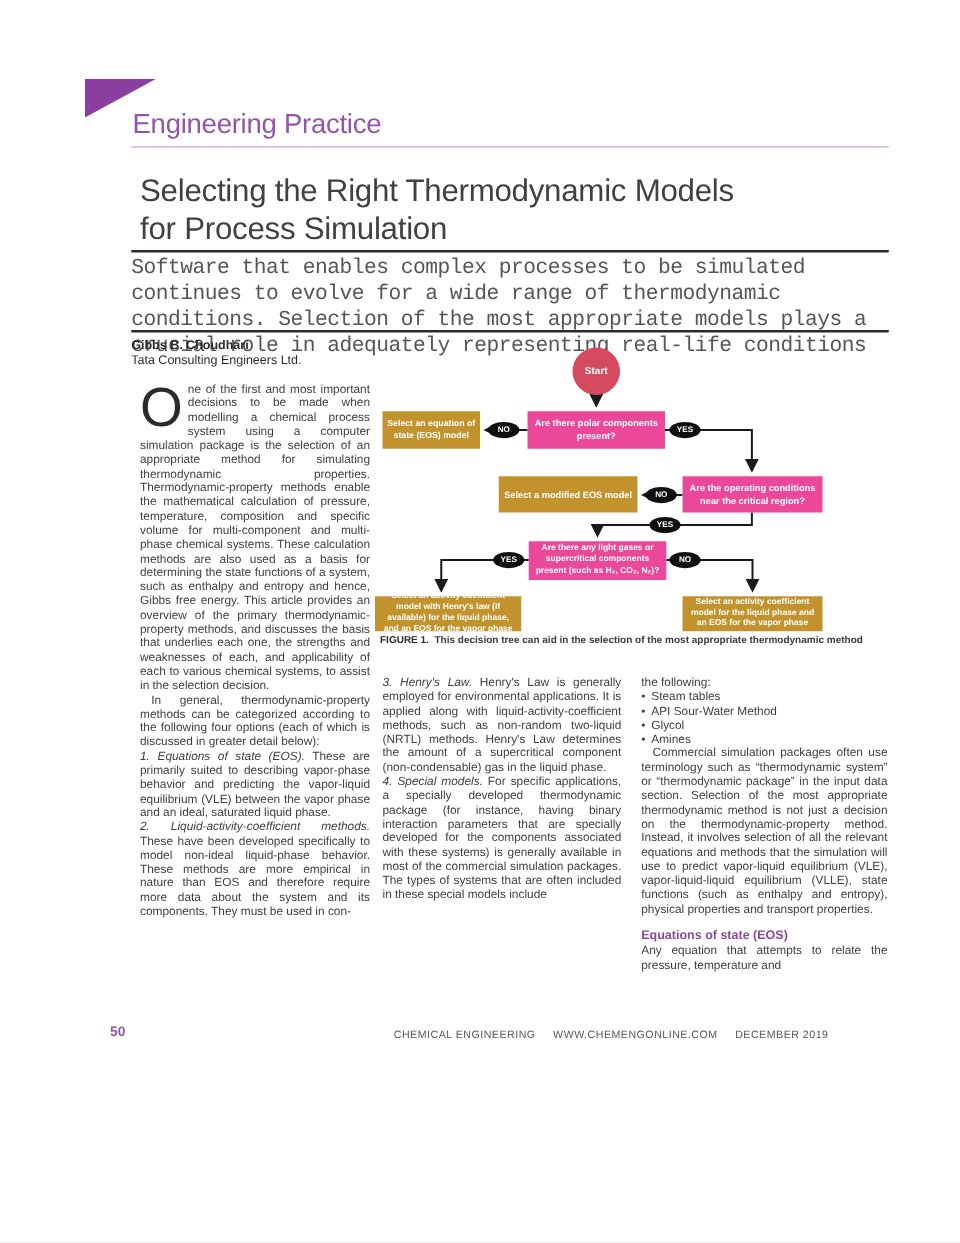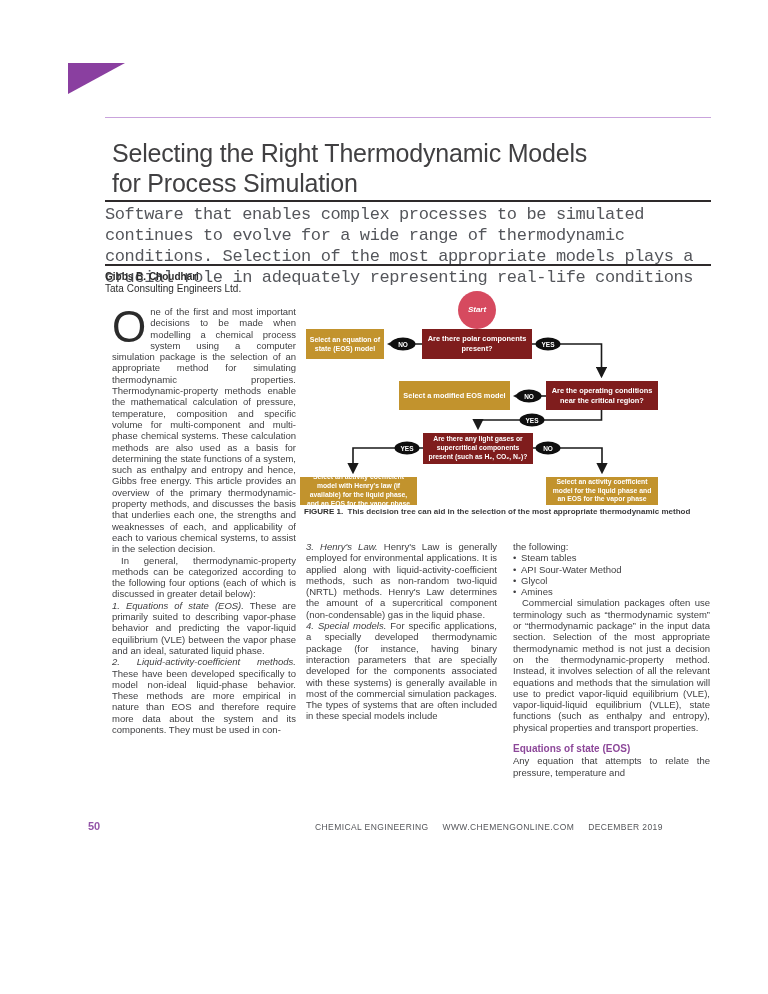--- a/index.html
+++ b/index.html
@@ -34,21 +34,21 @@
   .bullets{margin:0; }
   .bullet-row{display:flex; text-align:left;}
   .blt{width:8px; flex:0 0 8px;}
   .subhead{font-weight:bold; color:#8c4799; font-size:10px; margin-top:10px; margin-bottom:1px; text-align:left;}
   
   .figure{position:absolute; left:300px; top:276px; width:412px; height:258px;}
   .fig-arrows{position:absolute; left:0; top:0;}
   .node{position:absolute; display:flex; align-items:center; justify-content:center;
         text-align:center; color:#fff; font-weight:bold; font-size:7.4px; line-height:1.3;
         padding:0 3px; box-sizing:border-box;}
-  .node.blue{background:#7f1d1d;}
+  .node.blue{background:#ec4899;}
   .node.gold{background:#c2932d;}
   .node.circle{border-radius:50%; background:#d64a5f; font-size:8px;}
   .lbl{position:absolute; width:25px; height:13px; border-radius:50%;
        background:#0f0f0f; color:#fff; font-size:6.5px; font-weight:bold;
        display:flex; align-items:center; justify-content:center;
        transform:translate(-50%,-50%);}
   .caption{position:absolute; left:4px; top:231px; width:408px; font-size:8px;
            line-height:10px; color:#2b2b2b; white-space:nowrap;}
   .caption b{font-weight:bold;}
   .caption .cap-text{font-weight:bold; color:#3a3a3c;}
@@ -56,20 +56,21 @@
   .pagenum{position:absolute; left:88px; top:820px; font-size:11px; font-weight:bold; color:#9455a8;}
   .footline{position:absolute; left:315px; top:822px; display:flex; gap:14px;
             font-size:8.5px; color:#55565a; letter-spacing:0.4px;}
 </style>
 </head>
 <body>
 
 <div class="page">
 
   <div class="tri"></div>
+  <div class="kicker">Engineering Practice</div>
   <div class="kicker-rule"></div>
 
   <h1 class="title"><span>Selecting the Right Thermodynamic Models</span><br><span>for Process Simulation</span></h1>
 
   <div class="rule rule-top"></div>
   <p class="dek">Software that enables complex processes to be simulated continues to evolve for a wide range of thermodynamic conditions. Selection of the most appropriate models plays a crucial role in adequately representing real-life conditions</p>
   <div class="rule rule-bot"></div>
 
   <div class="author">
     <div class="author-name">Gibbs B. Choudhari</div>
@@ -92,21 +93,21 @@
       </defs>
       <polyline points="177,39 177,48" fill="none" stroke="#1a1a1a" stroke-width="1.6" marker-end="url(#ah)"></polyline>
       <polyline points="122,68 89,68" fill="none" stroke="#1a1a1a" stroke-width="1.6" marker-end="url(#ah)"></polyline>
       <polyline points="232,68 301.5,68 301.5,100" fill="none" stroke="#1a1a1a" stroke-width="1.6" marker-end="url(#ah)"></polyline>
       <polyline points="246,120 215,120" fill="none" stroke="#1a1a1a" stroke-width="1.6" marker-end="url(#ah)"></polyline>
       <polyline points="301.5,134 301.5,144 178,144 178,152" fill="none" stroke="#1a1a1a" stroke-width="1.6" marker-end="url(#ah)"></polyline>
       <polyline points="123,172 53,172 53,196" fill="none" stroke="#1a1a1a" stroke-width="1.6" marker-end="url(#ah)"></polyline>
       <polyline points="233,172 302,172 302,196" fill="none" stroke="#1a1a1a" stroke-width="1.6" marker-end="url(#ah)"></polyline>
     </svg>
 
-    <div class="node circle" style="left:158px; top:15px; width:38px; height:38px;font-style:italic;">Start</div>
+    <div class="node circle" style="left:158px; top:2px; width:38px; height:38px;">Start</div>
 
     <div class="node blue" style="left:122px; top:53px; width:110px; height:30px;">Are there polar components present?</div>
     <div class="node gold" style="left:6px; top:53px; width:78px; height:30px; font-size:7px;">Select an equation of state (EOS) model</div>
 
     <div class="node blue" style="left:246px; top:105px; width:112px; height:29px;">Are the operating conditions near the critical region?</div>
     <div class="node gold" style="left:99px; top:105px; width:111px; height:29px;">Select a modified EOS model</div>
 
     <div class="node blue" style="left:123px; top:157px; width:110px; height:31px; font-size:6.8px;">Are there any light gases or supercritical components present (such as H₂, CO₂, N₂)?</div>
 
     <div class="node gold" style="left:0px; top:201px; width:117px; height:28px; font-size:6.8px;">Select an activity coefficient model with Henry's law (if available) for the liquid phase, and an EOS for the vapor phase</div>

